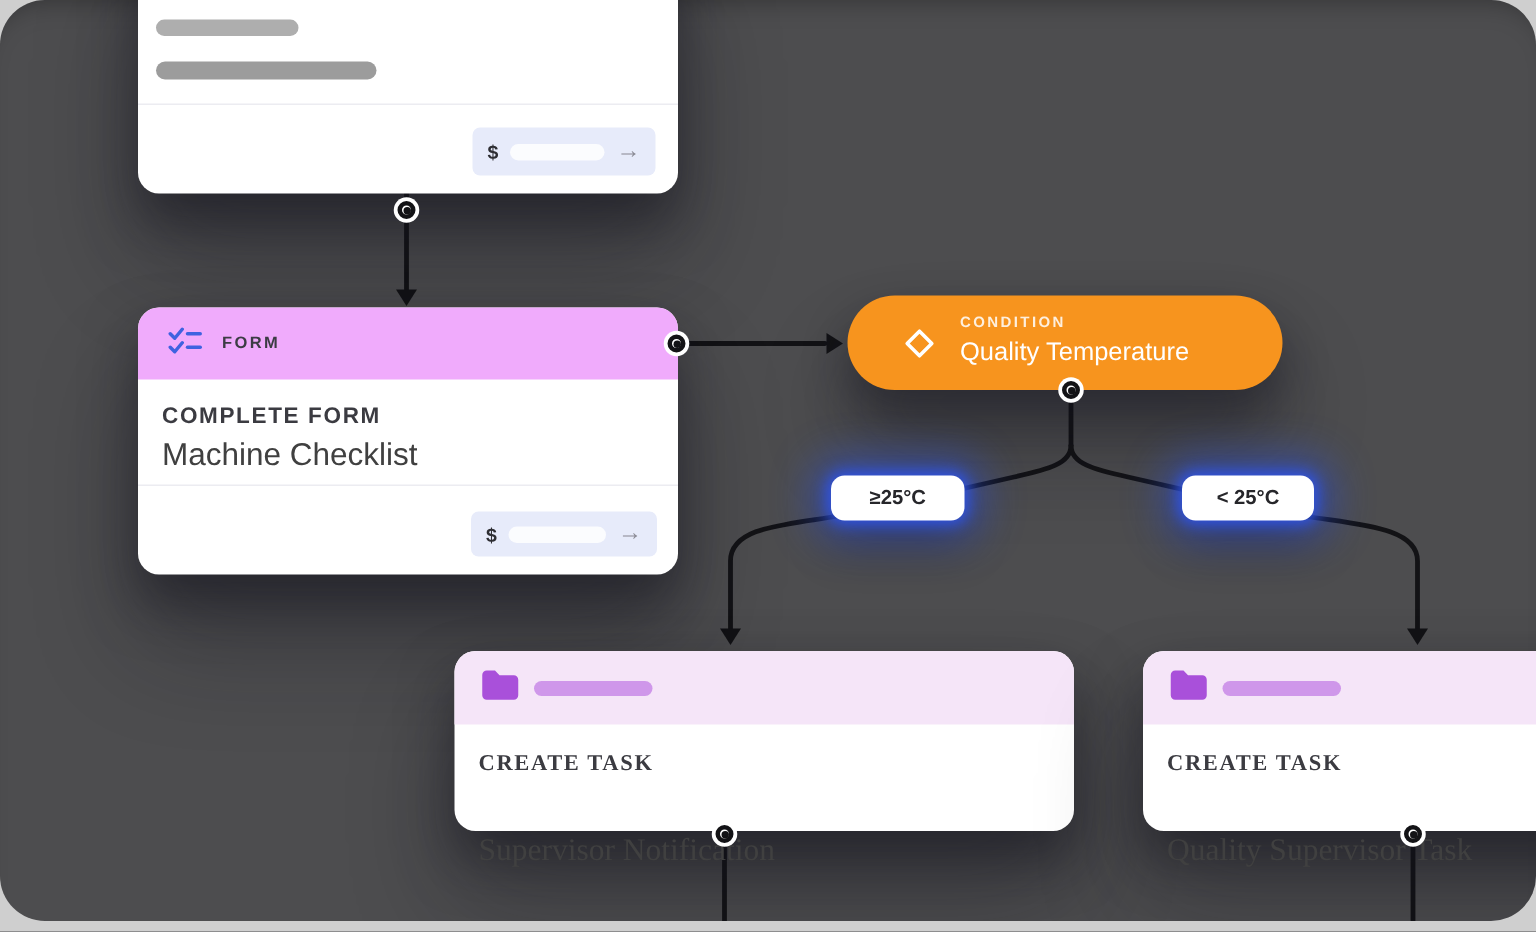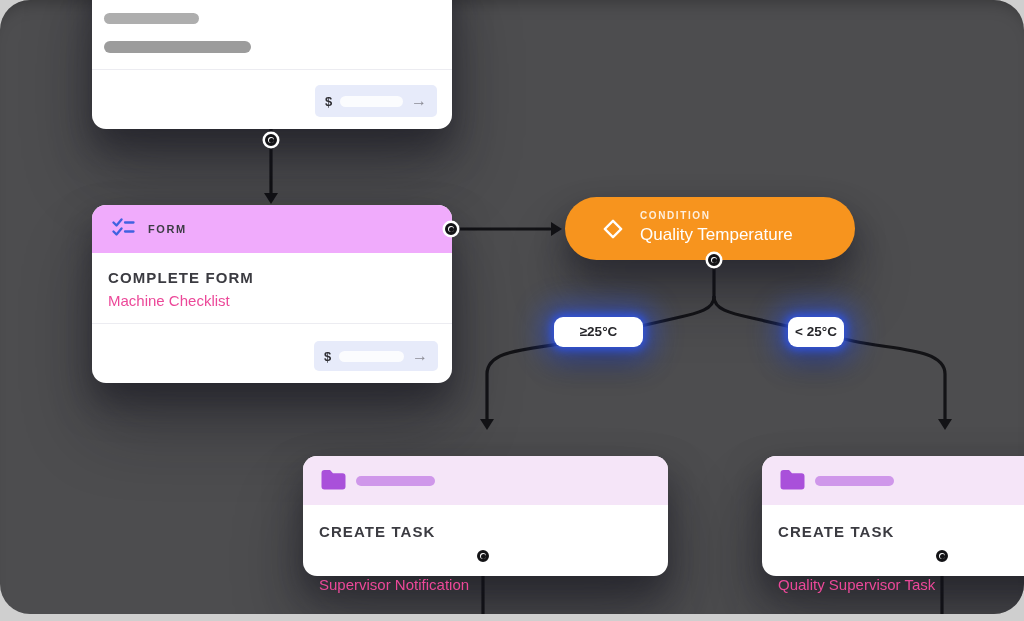--- a/index.html
+++ b/index.html
@@ -39,21 +39,21 @@
   
   .card-form { left:92px; top:205px; width:360px; height:178px; }
   .form-header {
     position:absolute; left:0; top:0; right:0; height:48px;
     background:#f0abfc; border-radius:14px 14px 0 0;
     display:flex; align-items:center; padding-left:20px; gap:13px;
   }
   .type-label { font-size:11px; font-weight:700; letter-spacing:1.6px; color:#3c3c44; }
   .kicker { position:absolute; left:16px; font-size:15px; font-weight:700; letter-spacing:1.1px; color:#3b3b41; }
   .card-form .kicker { top:64px; }
-  .node-title { position:absolute; left:16px; font-size:15px; font-weight:500; color:#ec4899; }
+  .node-title { position:absolute; left:16px; font-size:21px; font-weight:500; color:#404040; }
   .card-form .node-title { top:87px; }
   .card-form .hdiv { top:118px; }
   .card-form .price-input { left:222px; top:136px; width:124px; height:30px; }
 
   
   .condition-pill {
     position:absolute; left:565px; top:197px; width:290px; height:63px;
     background:#f7941e; border-radius:32px; z-index:20;
     box-shadow: 0 16px 30px rgba(18,18,28,.45), 0 40px 60px rgba(18,18,28,.3);
   }
@@ -66,24 +66,24 @@
 
   
   .branch-label {
     position:absolute; z-index:30; background:#fff; border-radius:9px;
     height:30px; line-height:30px; text-align:center;
     font-size:13.5px; font-weight:700; color:#26262a;
     box-shadow: 0 0 9px 3px rgba(47,84,235,.9), 0 0 26px 14px rgba(47,84,235,.45),
                 0 16px 30px rgba(15,15,25,.4);
   }
   .branch-ge { left:554px; top:317px; width:89px; }
-  .branch-lt { left:788px; top:317px; width:56px; }
-
-  
-  .card-task { width:365px; height:120px; top:456px; }
+  .branch-lt { left:788px; top:317px; width:88px; }
+
+  
+  .card-task { width:413px; height:120px; top:434px;font-family:Liberation Serif, serif; }
   .card-task-left  { left:303px; }
   .card-task-right { left:762px; }
   .task-header {
     position:absolute; left:0; top:0; right:0; height:49px;
     background:#f5e5f8; border-radius:14px 14px 0 0;
     display:flex; align-items:center; padding-left:17px; gap:10px;
   }
   .task-skel { width:79px; height:10px; border-radius:5px; background:#cf97ea; }
   .card-task .kicker { top:67px; }
   .card-task .node-title { top:88px;margin-top:32px; }

